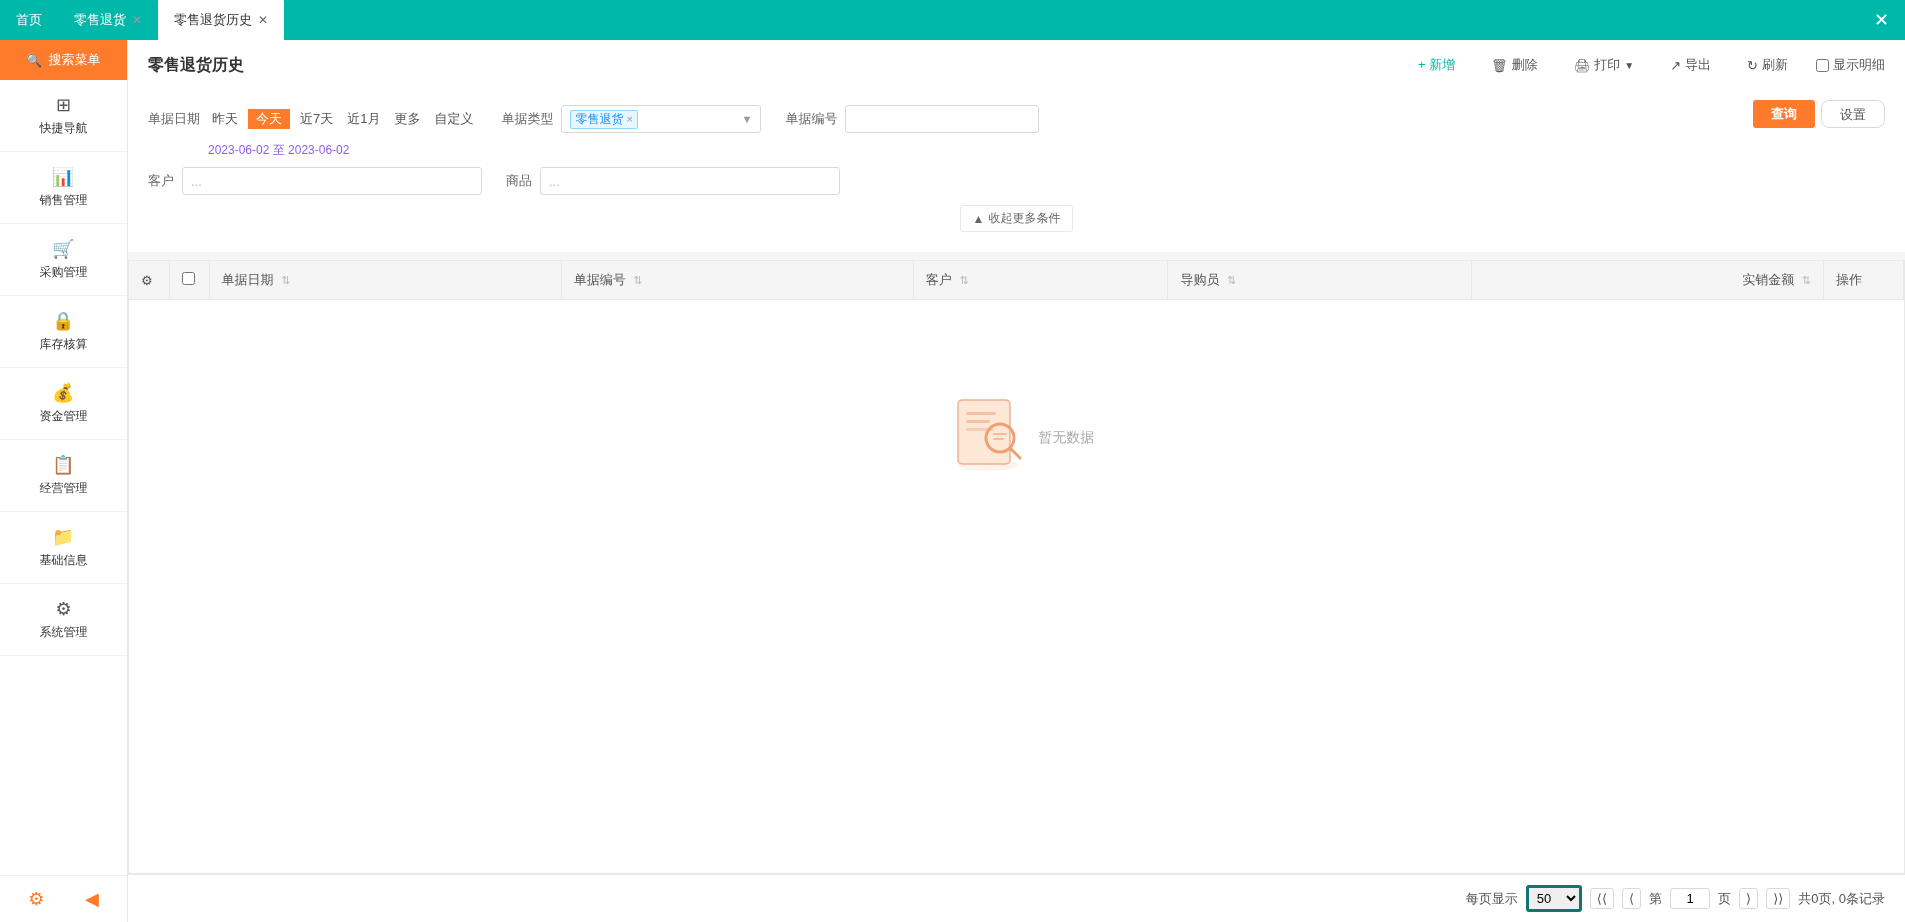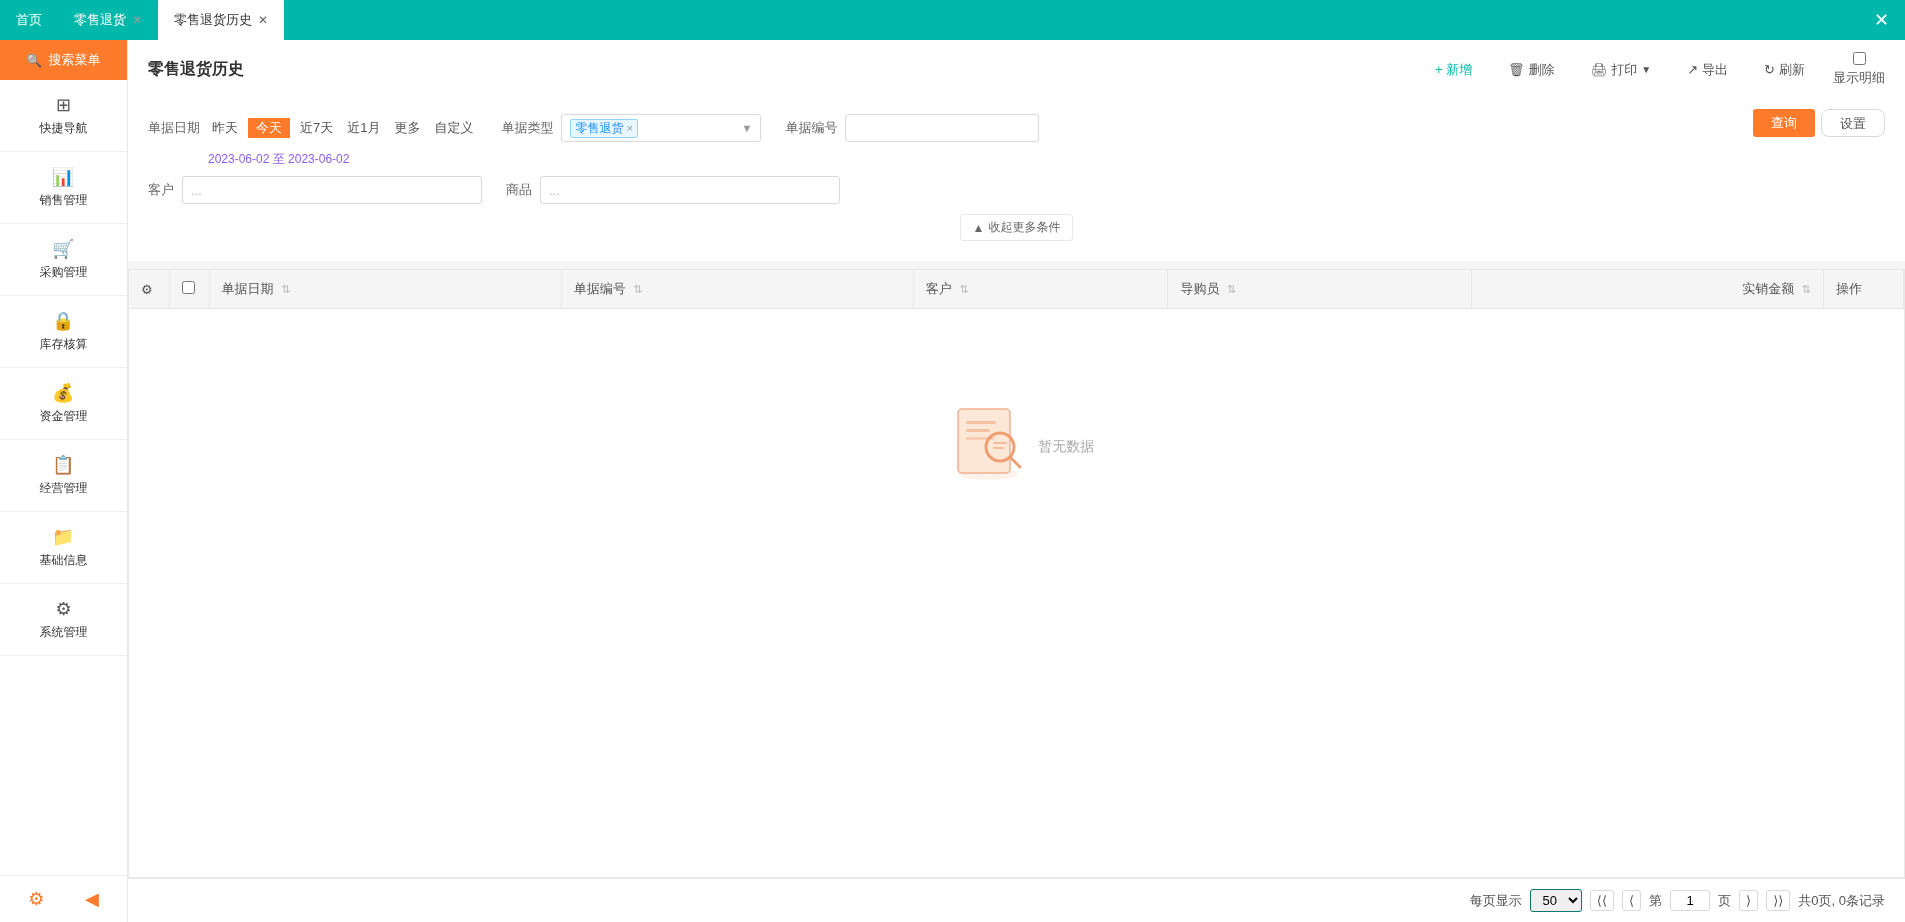--- a/index.html
+++ b/index.html
@@ -141,21 +141,20 @@
       padding: 4px 8px;
       border-radius: 3px;
     }
     .toolbar-btn.new-btn { color: #00b8a9; }
     .display-detail {
       display: flex;
       align-items: center;
       gap: 4px;
       font-size: 13px;
       color: #555;
-      flex-direction: column;
     }
     .display-detail input[type=checkbox] { cursor: pointer; }
 
     
     .filter-area {
       padding: 10px 0 0 0;
     }
     .filter-row {
       display: flex;
       align-items: center;
@@ -255,20 +254,21 @@
     
     .query-btn {
       background: #ff7b2c;
       color: #fff;
       border: none;
       border-radius: 3px;
       padding: 5px 18px;
       font-size: 13px;
       cursor: pointer;
       height: 28px;
+      font-weight: bold;
     }
     .setting-btn {
       background: #fff;
       color: #555;
       border: 1px solid #d9d9d9;
       border-radius: 8px;
       padding: 5px 18px;
       font-size: 13px;
       cursor: pointer;
       height: 28px;
@@ -331,26 +331,25 @@
       justify-content: flex-end;
       padding: 10px 20px;
       background: #fff;
       border-top: 1px solid #e8e8e8;
       font-size: 13px;
       color: #555;
       gap: 8px;
       flex-shrink: 0;
     }
     .pagination-bar select {
-      border: 1px solid #0f766e;
+      border: 3px solid #0f766e;
       border-radius: 3px;
       padding: 2px 4px;
       font-size: 13px;
       cursor: pointer;
-      text-align: center;
     }
     .pagination-btn {
       border: 1px solid #d9d9d9;
       background: #fff;
       border-radius: 3px;
       padding: 2px 6px;
       cursor: pointer;
       color: #555;
       font-size: 13px;
     }

